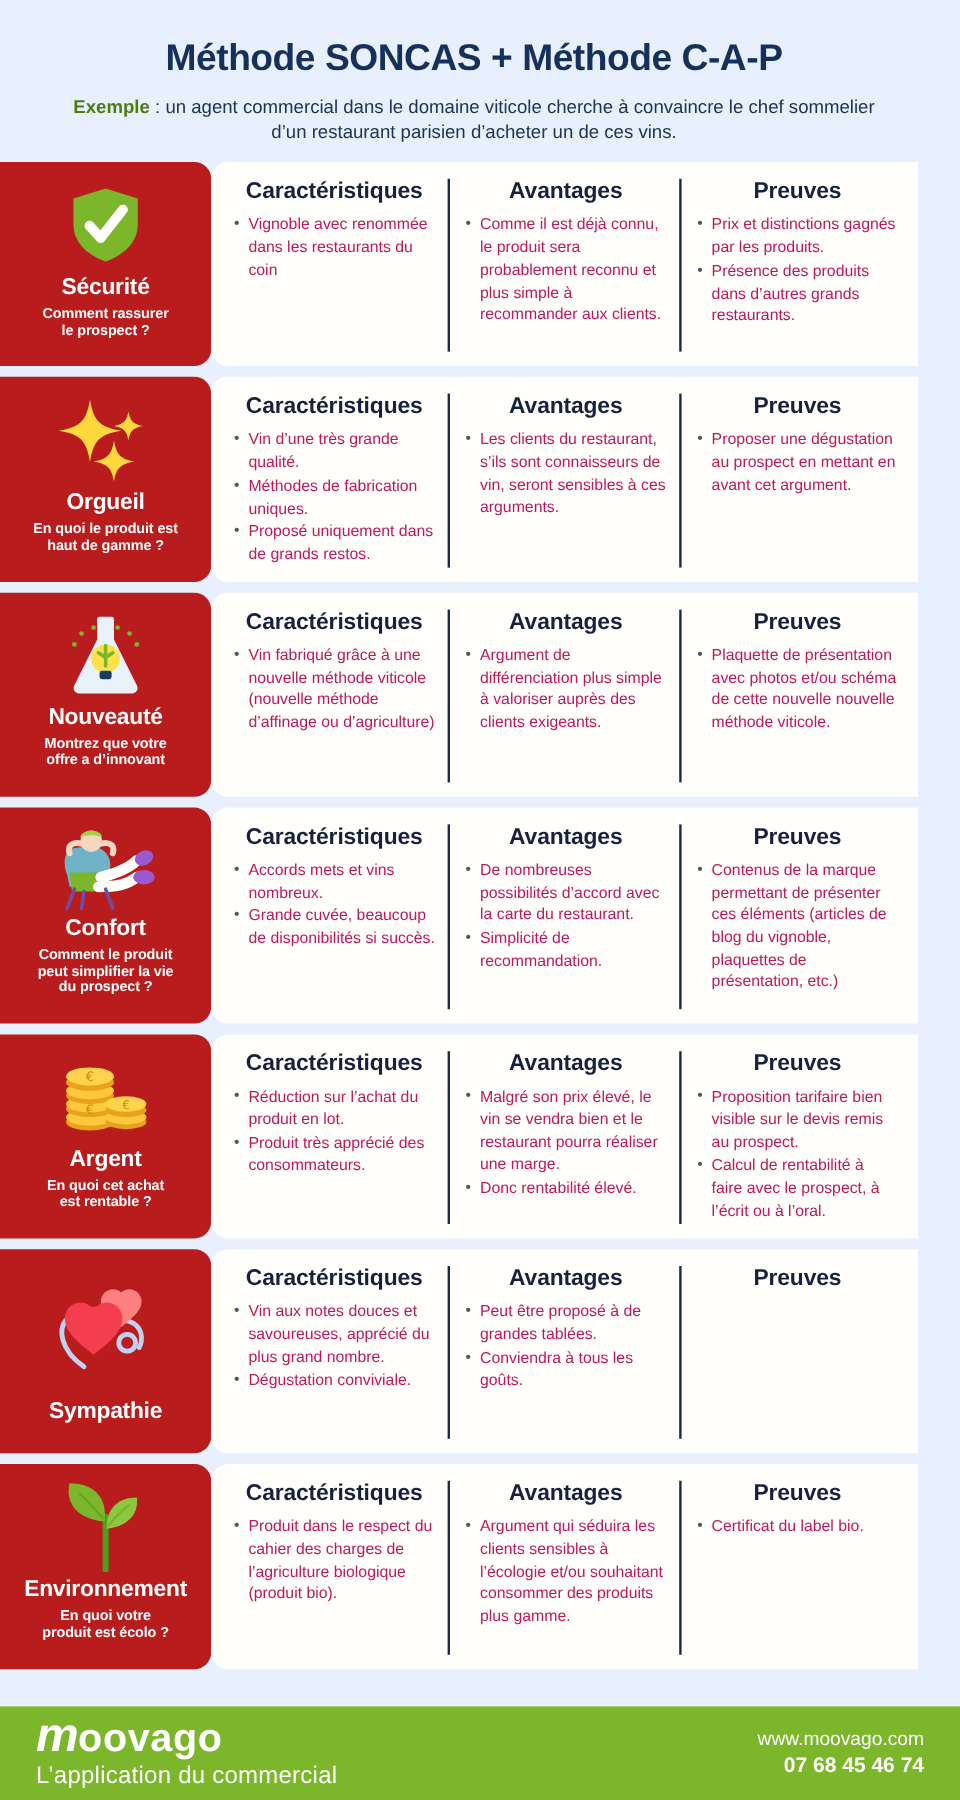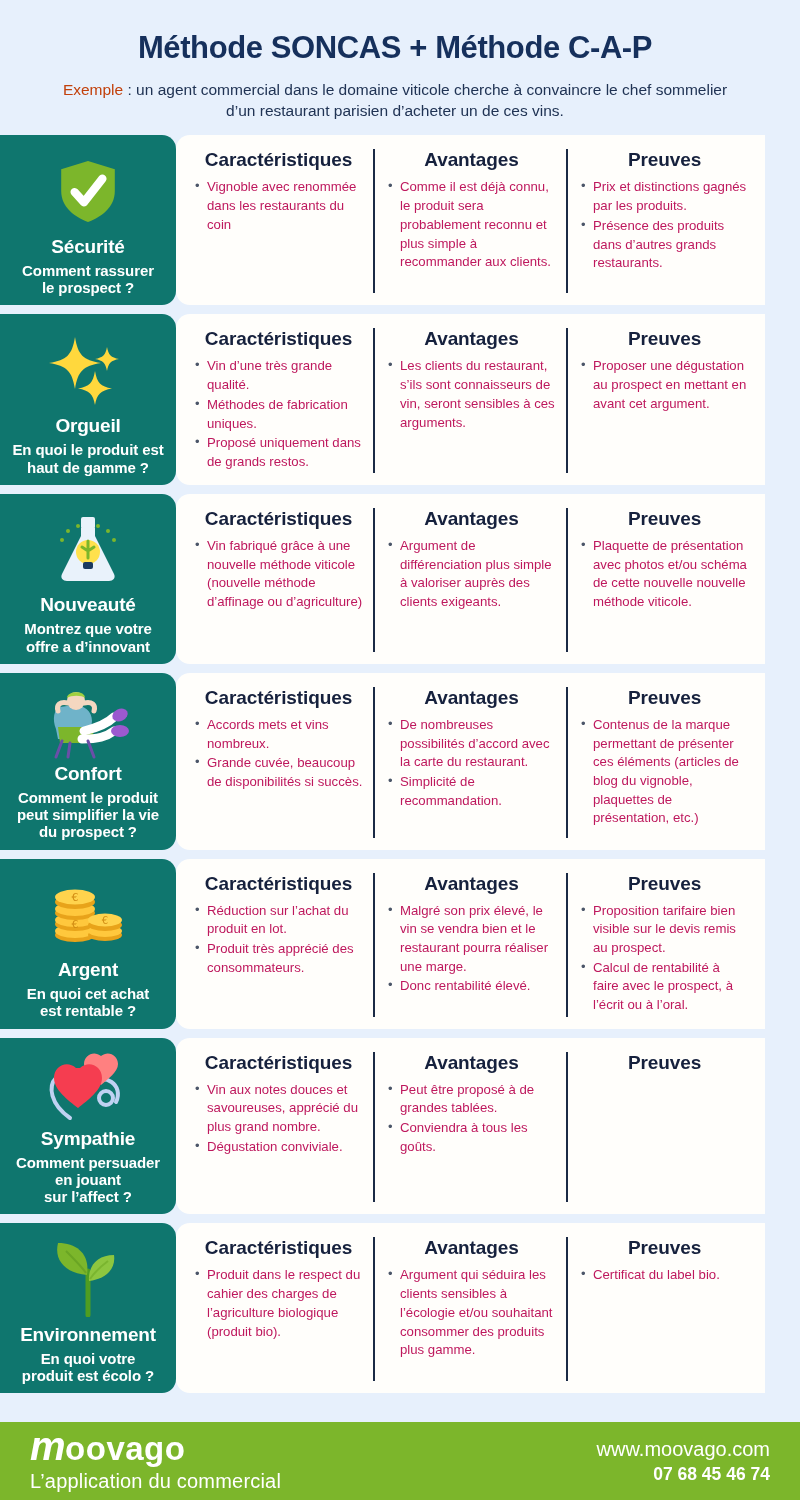--- a/index.html
+++ b/index.html
@@ -14,50 +14,50 @@
   
   .header { padding: 30px 30px 14px 20px; text-align: center; }
   .header h1 {
     font-size: 31px; font-weight: 700; color: #16305c;
     letter-spacing: -0.4px; line-height: 1.15;
   }
   .header .subtitle {
     margin-top: 13px; font-size: 15.5px; color: #203354;
     line-height: 1.38; max-width: 690px; margin-left: auto; margin-right: auto;
   }
-  .header .subtitle .ex { color: #c2410c; font-weight: 400; }
+  .header .subtitle .ex { color: #4d7c0f; font-weight: 700; }
 
   
   .rows { padding: 0 0 0 0; }
   .row {
     position: relative;
     display: flex;
     margin-bottom: 9px;
     min-height: 170px;
   }
   .row-left {
     width: 176px; flex: 0 0 176px;
-    background: #0f766e;
+    background: #b91c1c;
     border-radius: 0 14px 14px 0;
     display: flex; flex-direction: column;
     align-items: center; justify-content: flex-start;
-    padding: 14px 8px 9px 8px;
+    padding: 14px 8px 23px 8px;
     color: #ffffff; text-align: center;
   }
   .row-left .icon-wrap {
     flex: 1 1 auto;
     display: flex; align-items: center; justify-content: center;
     width: 100%;
   }
   .row-left .cat-name {
     font-size: 19px; font-weight: 700; letter-spacing: -0.2px;
     margin-top: 4px;
   }
   .row-left .cat-q {
-    font-size: 15px; font-weight: 700; line-height: 1.15;
+    font-size: 12px; font-weight: 700; line-height: 1.15;
     margin-top: 4px; letter-spacing: -0.1px;
   }
 
   .row-right {
     flex: 1 1 auto;
     background: #fffefb;
     border-radius: 14px 0 0 14px;
     margin-right: 35px;
     display: flex;
     padding: 14px 6px 12px 6px;
@@ -100,21 +100,21 @@
   .footer-logo {
     font-size: 33px; font-weight: 700; letter-spacing: 0.5px;
     line-height: 1; display: flex; align-items: baseline;
   }
   .footer-logo .m-glyph {
     font-size: 40px; font-style: italic; font-weight: 700;
     line-height: 0.8; margin-right: -1px;
   }
   .footer-tag { font-size: 20px; margin-top: 5px; letter-spacing: 0.2px; }
   .footer-right { color: #ffffff; text-align: right; line-height: 1.28; }
-  .footer-url { font-size: 20px; }
+  .footer-url { font-size: 16px; }
   .footer-tel { font-size: 17.5px; font-weight: 700; }
 </style>
 </head>
 <body>
 
 <div class="header">
   <h1>Méthode SONCAS + Méthode C-A-P</h1>
   <p class="subtitle"><span class="ex">Exemple</span><span> : un agent commercial dans le domaine viticole cherche à convaincre le chef sommelier d’un restaurant parisien d’acheter un de ces vins.</span></p>
 </div>
 
@@ -329,21 +329,20 @@
       <div class="row-left">
         <div class="icon-wrap">
           <svg width="84" height="72" viewBox="0 0 84 72">
         <path d="M24 66 C4 52 2 34 10 26 C20 16 34 24 40 34 C60 18 78 34 70 50" stroke="#bfd2f2" stroke-width="4" fill="none" stroke-linecap="round"></path>
         <circle cx="60" cy="46" r="7" fill="none" stroke="#bfd2f2" stroke-width="4"></circle>
         <path d="M55 4 C48 -2 38 3 38 12 C38 20 48 27 55 33 C62 27 72 20 72 12 C72 3 62 -2 55 4 Z" fill="#ff8080"></path>
         <path d="M30 16 C21 8 8 14 8 26 C8 38 22 48 32 56 C42 48 56 38 56 26 C56 14 43 8 34 16 Z" fill="#f53d50"></path>
       </svg>
         </div>
         <div class="cat-name">Sympathie</div>
-        <div class="cat-q">Comment persuader<br>en jouant<br>sur l’affect ?</div>
       </div>
       <div class="row-right">
         <div class="col">
           <h3>Caractéristiques</h3>
           <ul>
             <li>Vin aux notes douces et savoureuses, apprécié du plus grand nombre.</li>
             <li>Dégustation conviviale.</li>
           </ul>
         </div>
         <div class="col">

